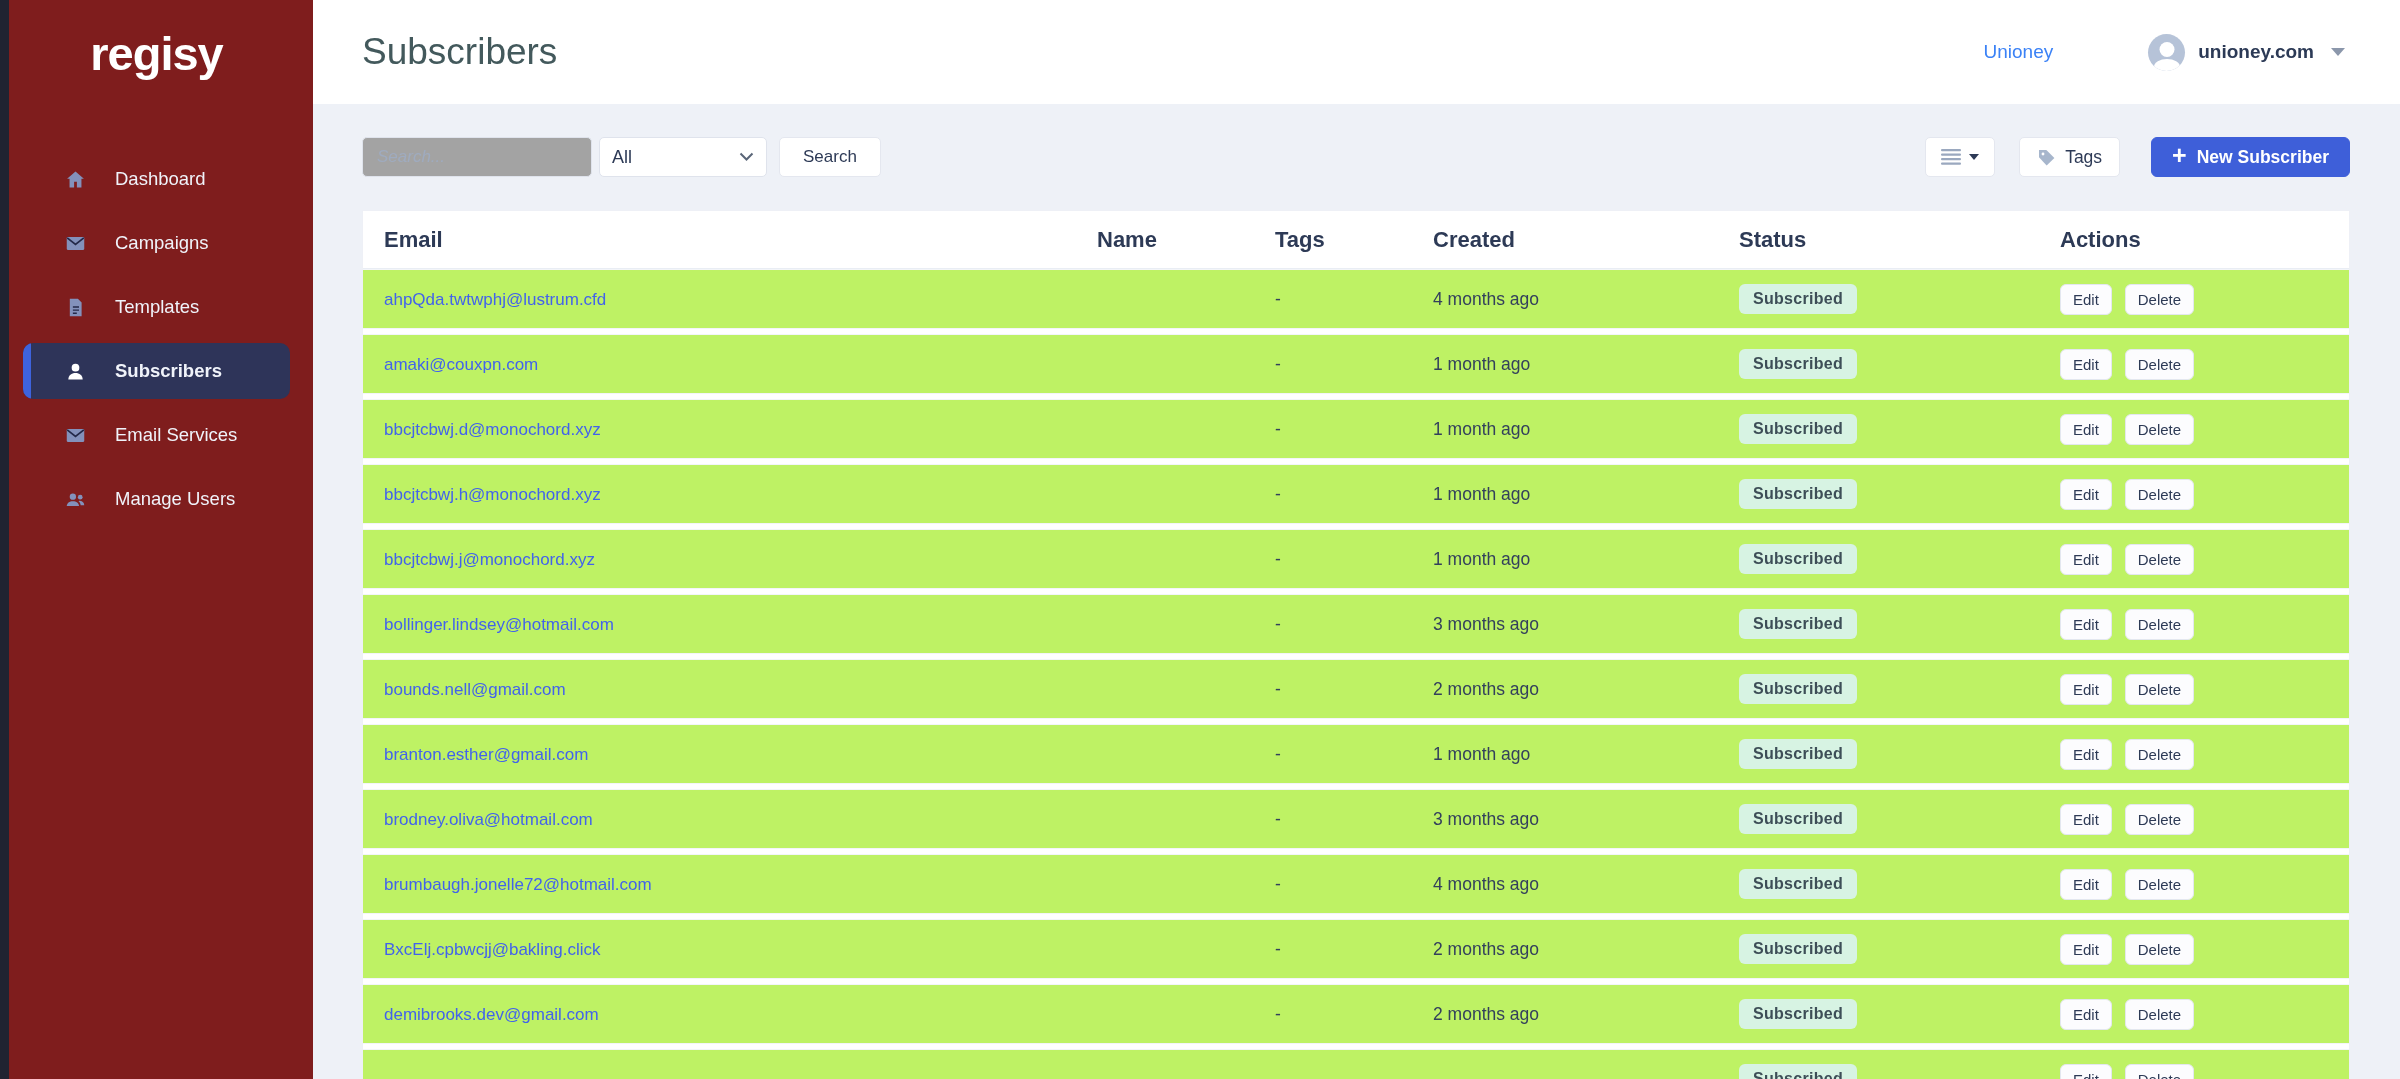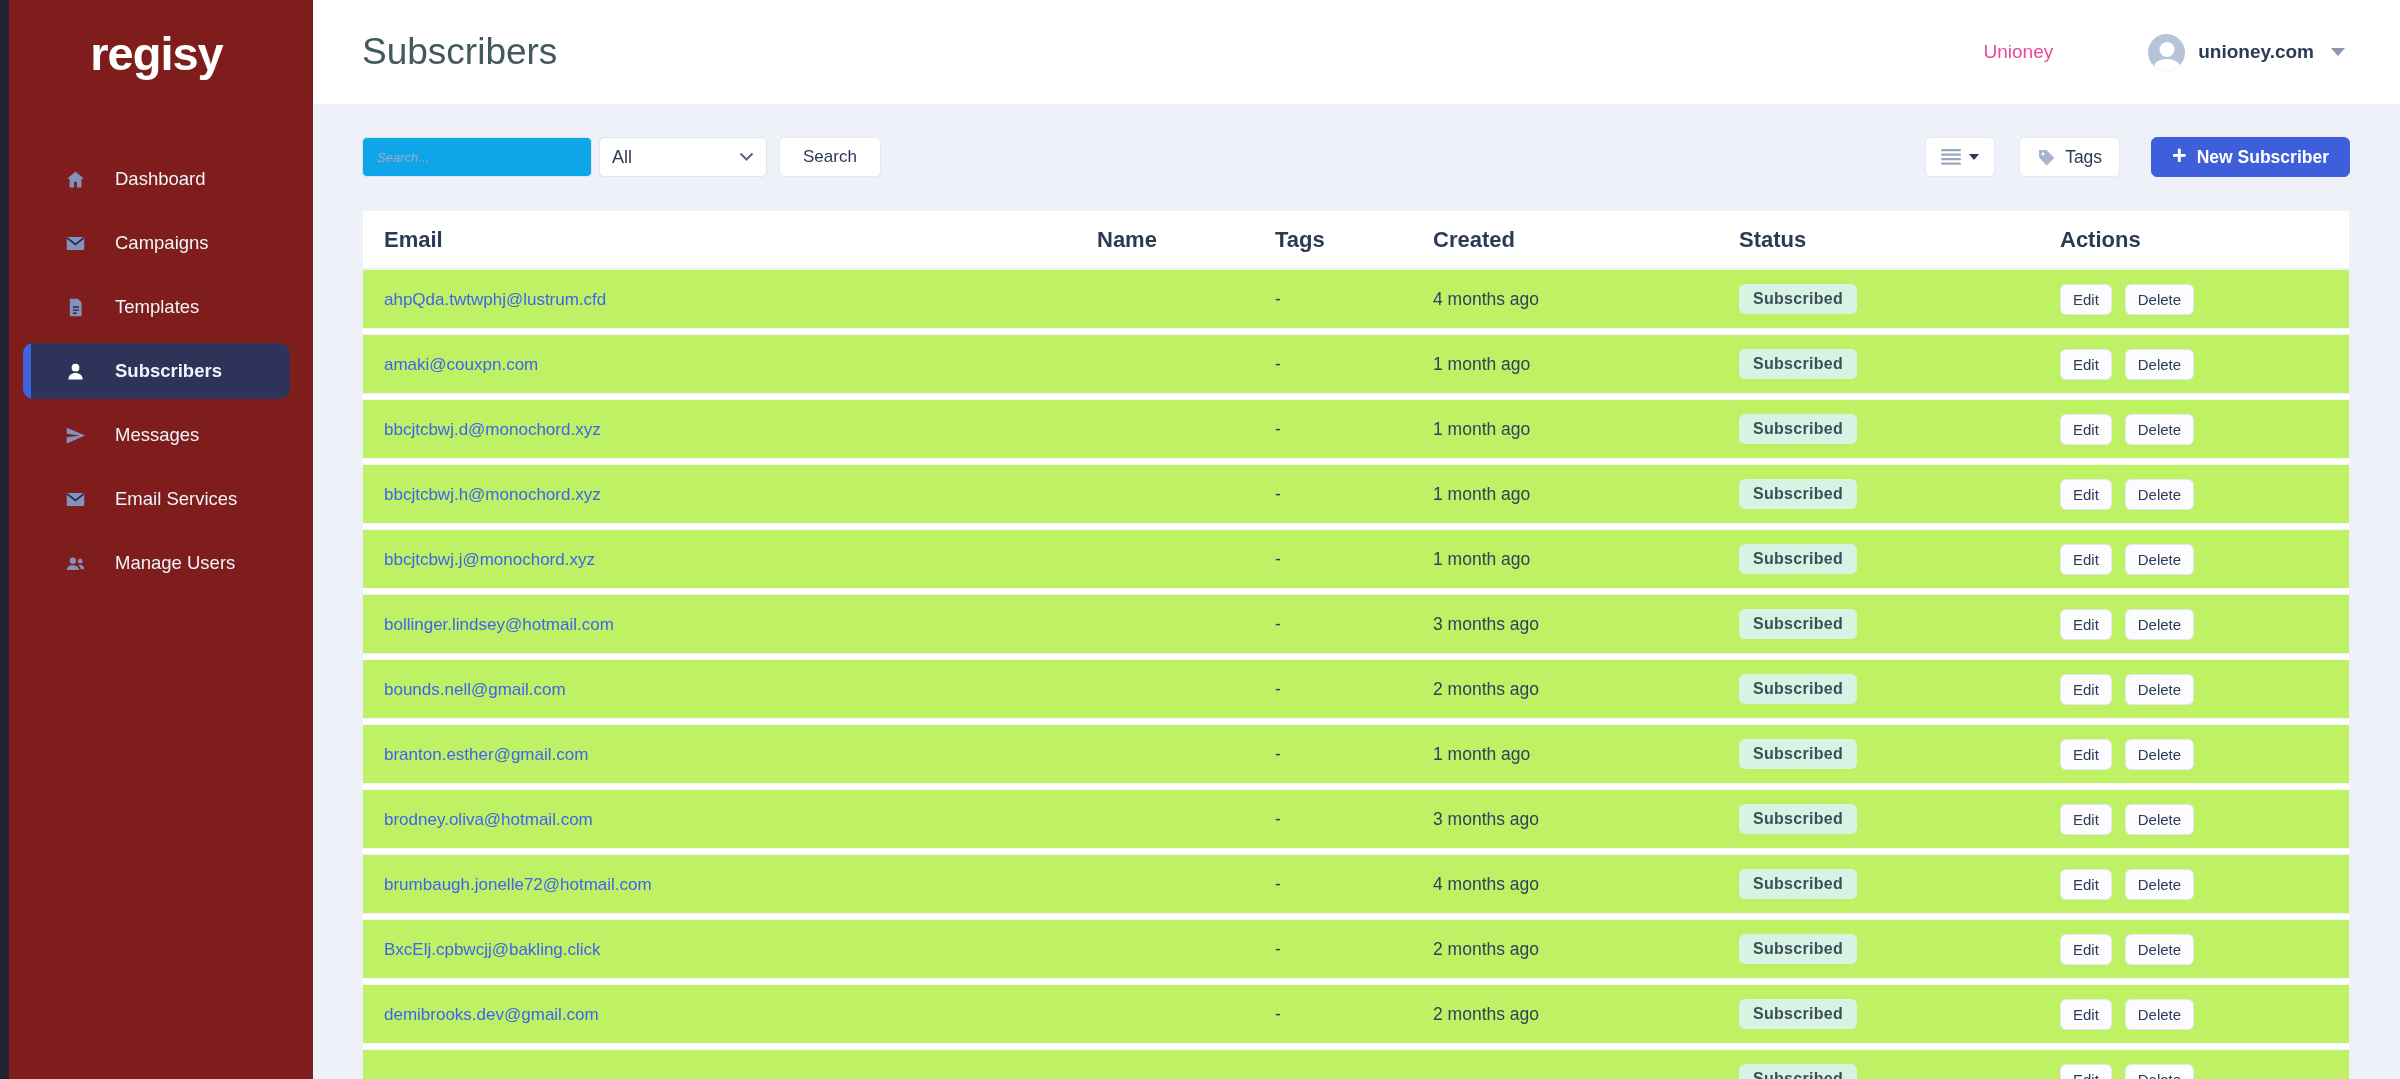--- a/index.html
+++ b/index.html
@@ -17,31 +17,31 @@
   .nav-item.active::before { content:""; position:absolute; left:0; top:0; width:8px; height:100%; background:#3e63dd; }
   .nav-icon { width:24px; display:flex; justify-content:center; align-items:center; color:#8391bb; flex-shrink:0; }
   .nav-item.active .nav-icon { color:#ffffff; }
   .nav-icon svg { width:21px; height:21px; fill:currentColor; }
 
   
   .main { flex:1; display:flex; flex-direction:column; }
   .topbar { height:104px; background:#ffffff; display:flex; align-items:center; padding:0 55px 0 49px; flex-shrink:0; }
   .title { font-size:37px; font-weight:500; color:#43595c; }
   .account { margin-left:auto; display:flex; align-items:center; }
-  .account-name { font-size:19px; color:#ec4899; margin-right:95px; }
+  .account-name { font-size:19px; color:#3b82f6; margin-right:95px; }
   .avatar { width:37px; height:37px; border-radius:50%; overflow:hidden; background:#b6c3d8; position:relative; cursor:pointer; flex-shrink:0; }
   .avatar .head { position:absolute; left:50%; top:8px; transform:translateX(-50%); width:15px; height:15px; border-radius:50%; background:#ffffff; }
   .avatar .body { position:absolute; left:50%; top:25px; transform:translateX(-50%); width:26px; height:16px; border-radius:50% 50% 0 0; background:#ffffff; }
   .domain { font-size:19px; font-weight:700; color:#2c3a56; margin-left:13px; cursor:pointer; }
   .caret-down { width:0; height:0; border-left:7px solid transparent; border-right:7px solid transparent; border-top:8px solid #8b97ab; margin-left:17px; cursor:pointer; }
 
   
   .content { padding:0 50px 0 49px; }
   .toolbar { margin-top:33px; display:flex; align-items:center; }
-  .search-input { width:230px; height:40px; border:1px solid #dfe3ec; border-radius:5px; padding:0 14px; font-size:13px; color:#2d3a56; background:#0ea5e9; outline:none; font-family:inherit; }
+  .search-input { width:230px; height:40px; border:1px solid #dfe3ec; border-radius:5px; padding:0 14px; font-size:17px; color:#2d3a56; background:#a3a3a3; outline:none; font-family:inherit; }
   .search-input::placeholder { font-style:italic; color:#9fabbf; }
   .filter-select { width:168px; height:40px; margin-left:7px; border:1px solid #dfe3ec; border-radius:5px; background:#fff; display:flex; align-items:center; justify-content:space-between; padding:0 12px; font-size:18px; color:#2d3a56; cursor:pointer; }
   .chev svg { width:15px; height:10px; stroke:#5a6678; stroke-width:2; fill:none; display:block; }
   .btn { font-family:inherit; cursor:pointer; }
   .btn-search { height:40px; margin-left:12px; padding:0 23px; background:#fff; border:1px solid #e4e7ef; border-radius:5px; font-size:17px; color:#2d3a56; }
   .toolbar-right { margin-left:auto; display:flex; align-items:center; }
   .btn-menu { width:70px; height:40px; background:#fff; border:1px solid #e4e7ef; border-radius:5px; display:flex; align-items:center; justify-content:center; gap:8px; }
   .menu-lines svg { width:20px; height:16px; display:block; }
   .mini-caret { width:0; height:0; border-left:5px solid transparent; border-right:5px solid transparent; border-top:6px solid #2d3a56; }
   .btn-tags { height:40px; margin-left:24px; padding:0 17px; background:#fff; border:1px solid #e4e7ef; border-radius:5px; display:flex; align-items:center; gap:9px; font-size:17.5px; color:#2d3a56; }
@@ -101,28 +101,20 @@
             <svg viewBox="0 0 24 24">
               <circle cx="12" cy="7.6" r="4.4"></circle>
               <path d="M3.8 21c0-4.4 3.7-7.2 8.2-7.2s8.2 2.8 8.2 7.2z"></path>
             </svg>
           </span>
     <span class="nav-label">Subscribers</span>
   </div>
         <div class="nav-item">
     <span class="nav-icon">
             <svg viewBox="0 0 24 24">
-              <path d="M2.01 21 23 12 2.01 3 2 10l15 2-15 2z"></path>
-            </svg>
-          </span>
-    <span class="nav-label">Messages</span>
-  </div>
-        <div class="nav-item">
-    <span class="nav-icon">
-            <svg viewBox="0 0 24 24">
               <rect x="2" y="4.5" width="20" height="15" rx="1.6"></rect>
               <path d="M2.5 5.5 12 13l9.5-7.5" stroke="#242949" stroke-width="2" fill="none"></path>
             </svg>
           </span>
     <span class="nav-label">Email Services</span>
   </div>
         <div class="nav-item">
     <span class="nav-icon">
             <svg viewBox="0 0 24 24">
               <circle cx="9" cy="8.8" r="3.6"></circle>

